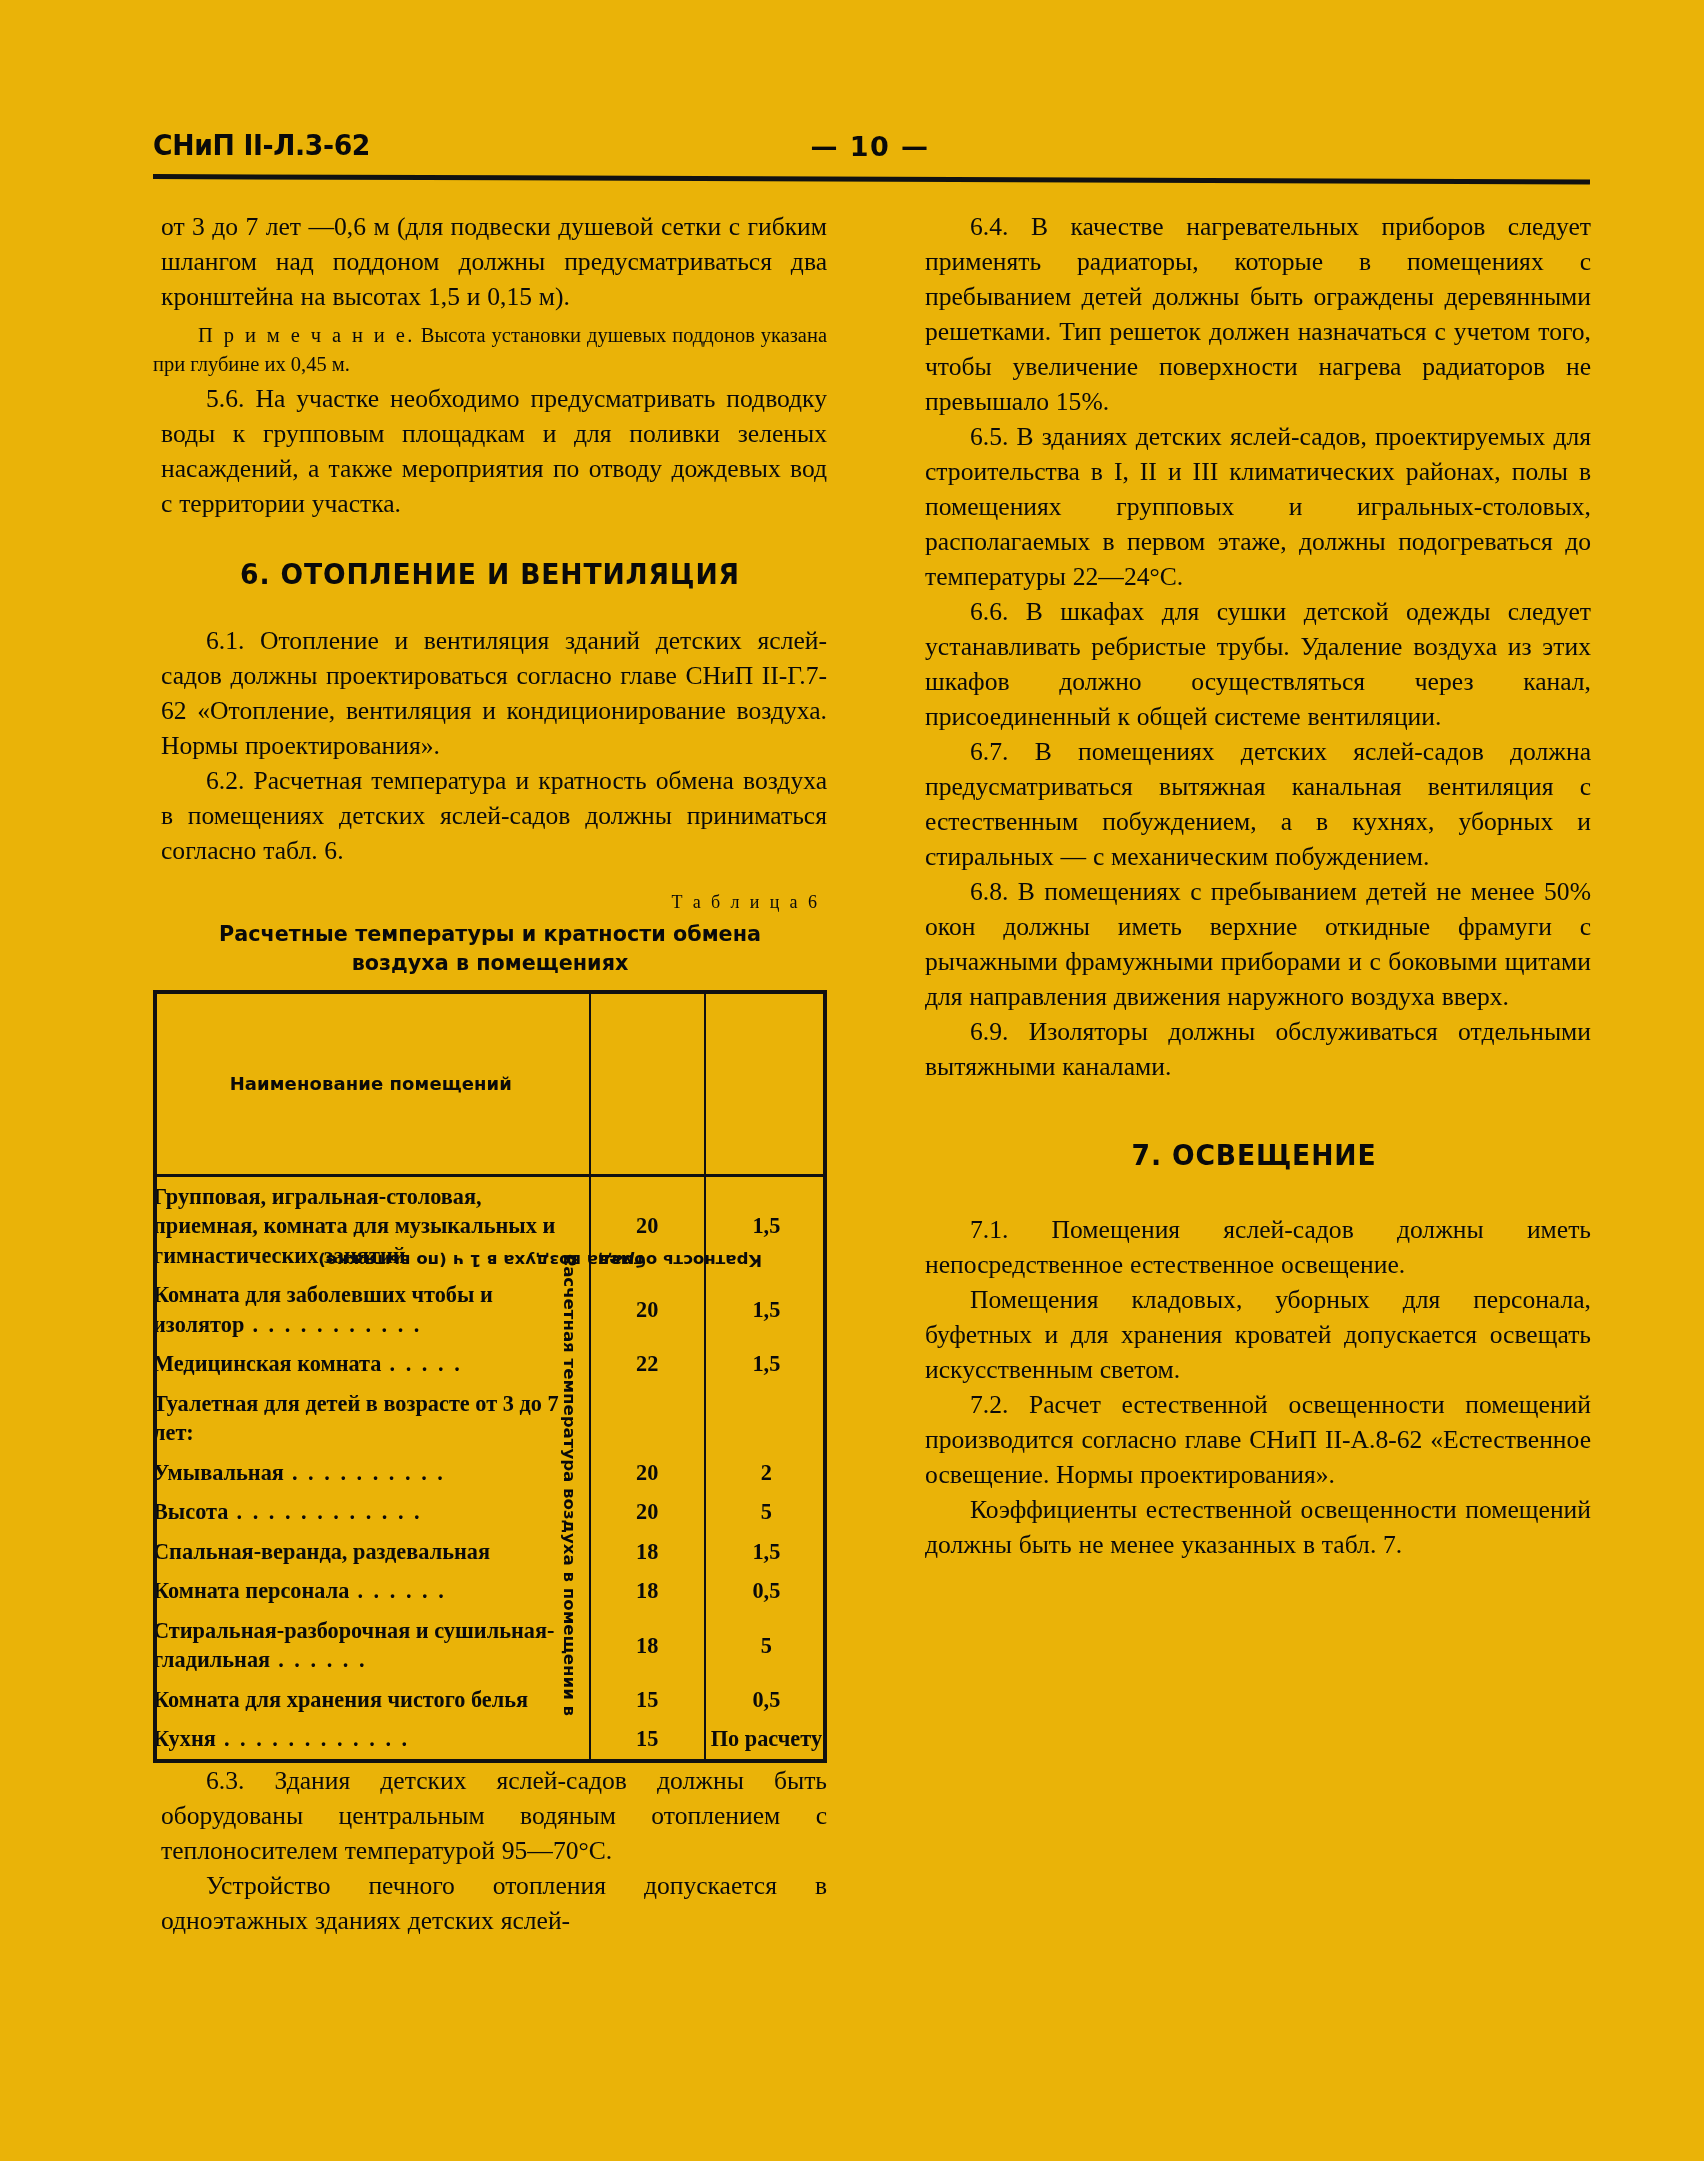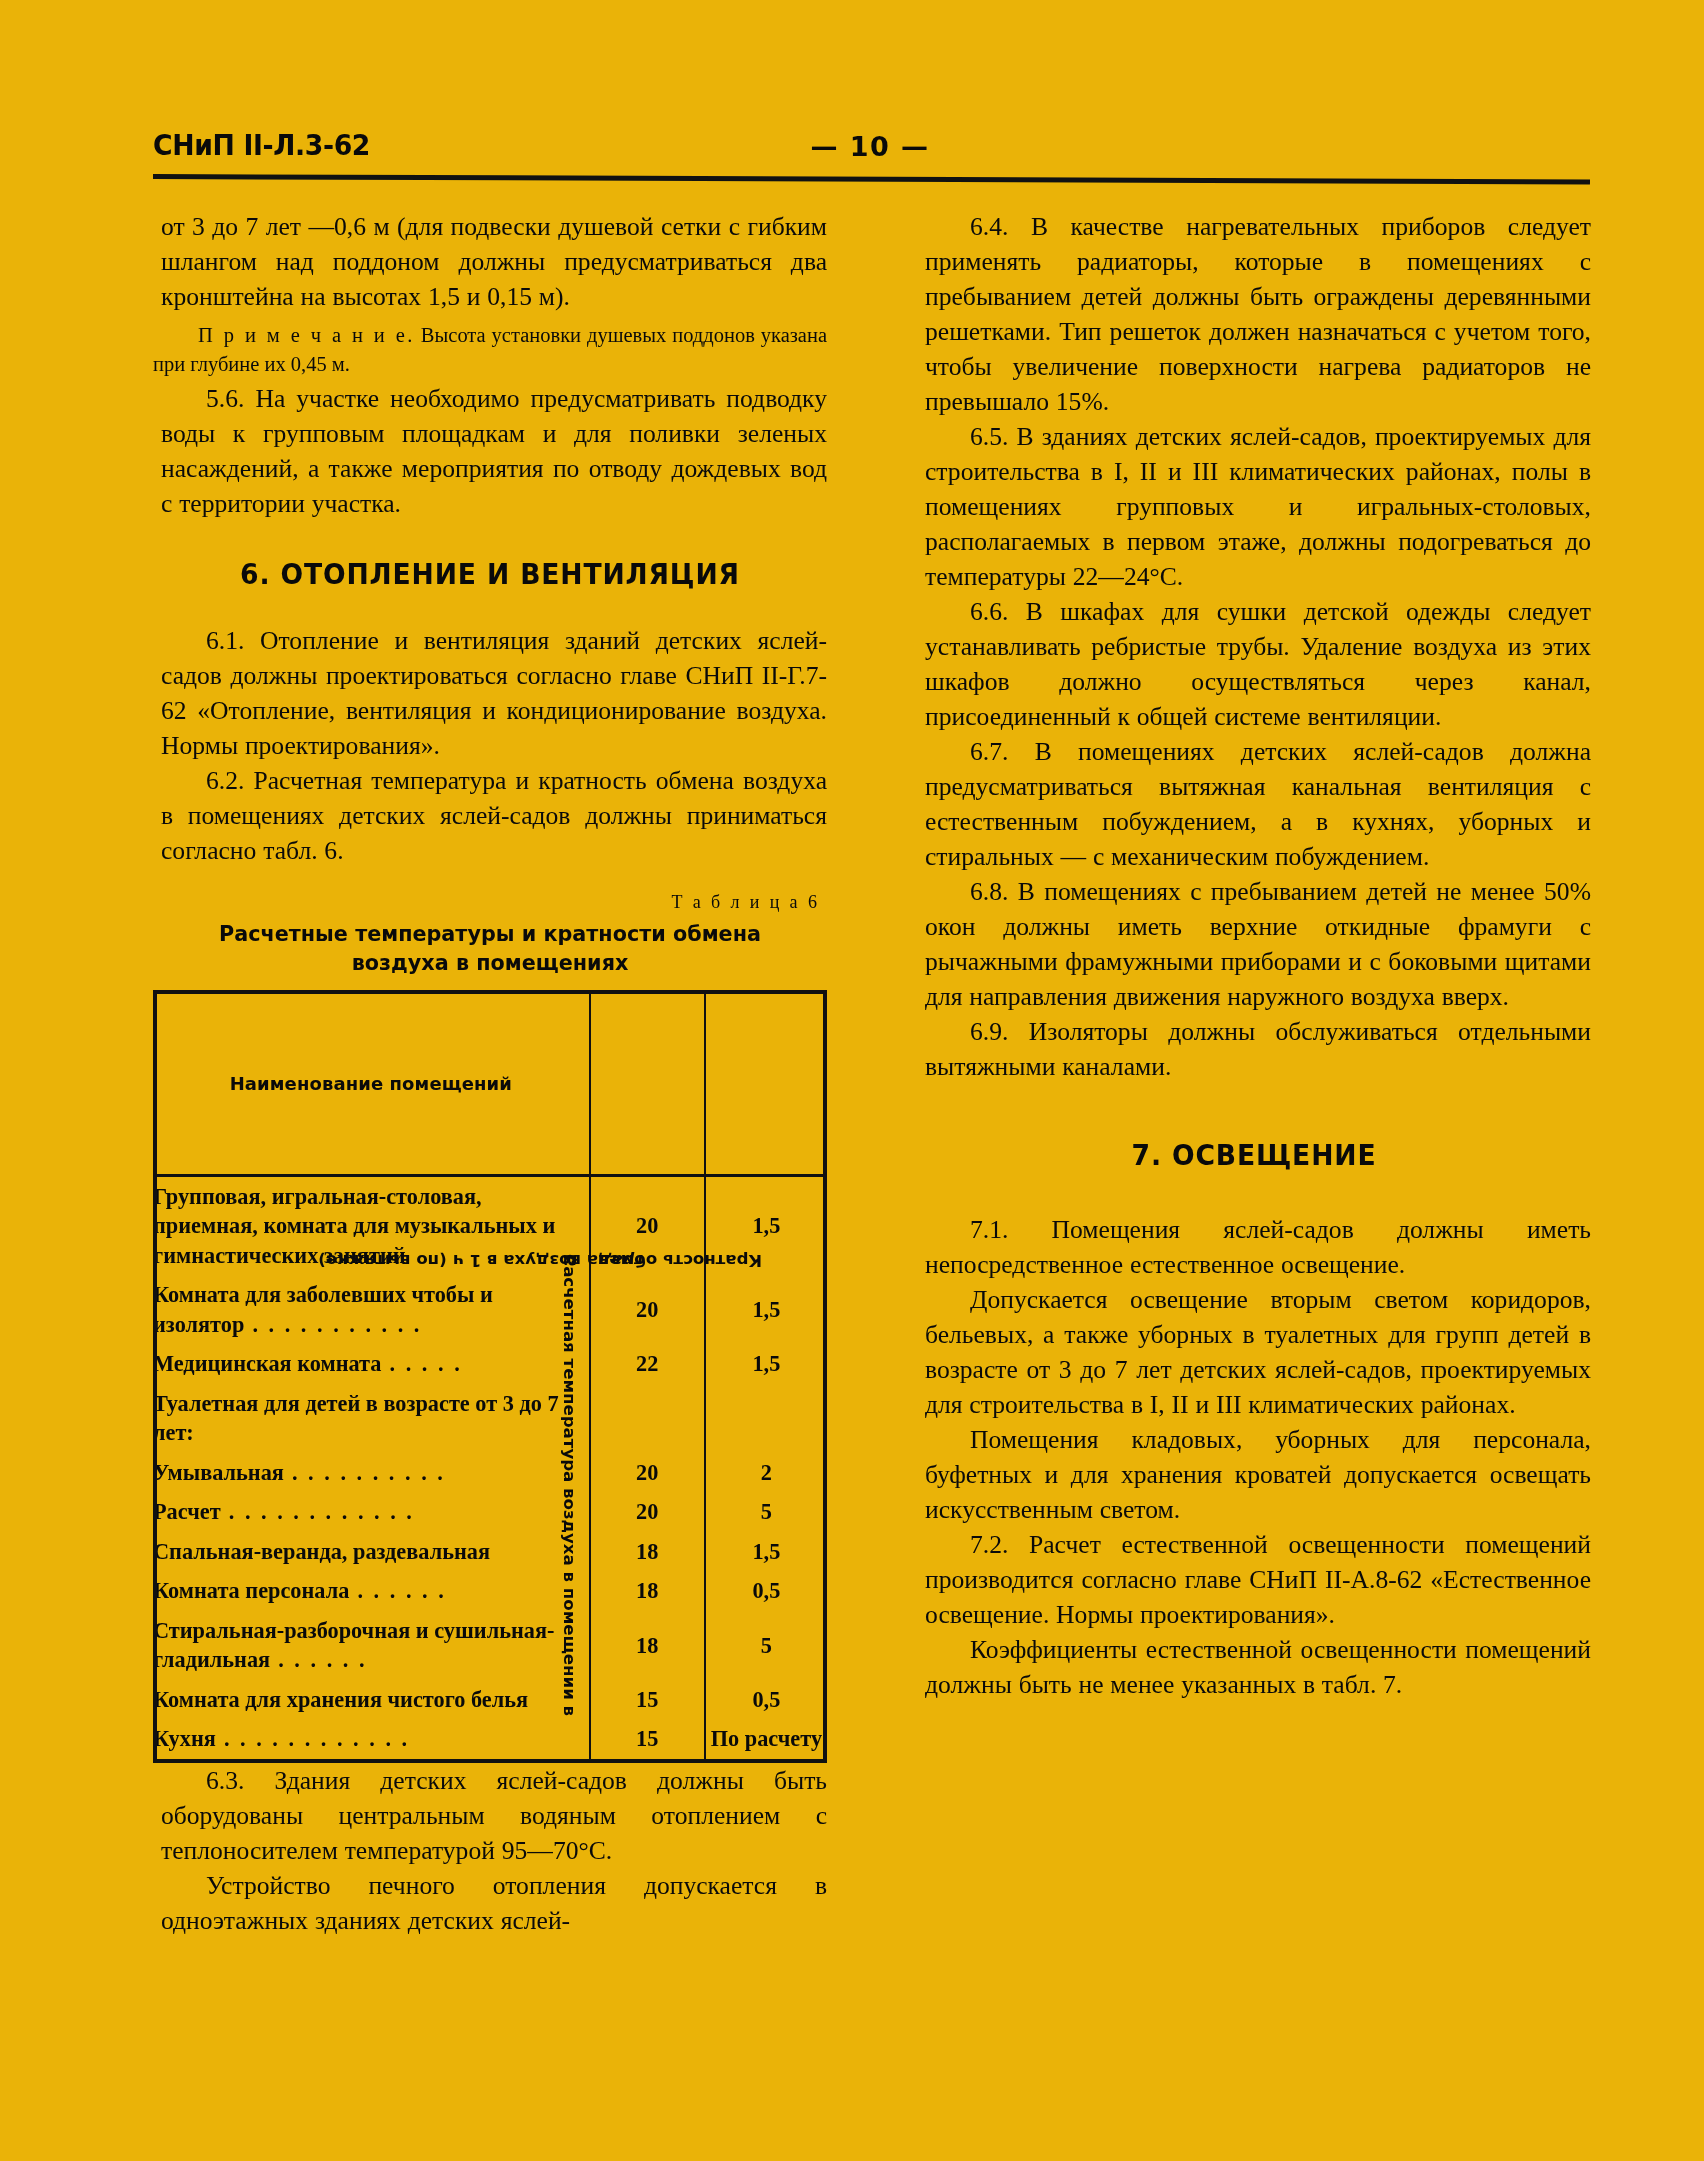--- a/index.html
+++ b/index.html
@@ -310,21 +310,21 @@
                 <td class="cell-name"><span>Туалетная для детей в возрасте от 3 до 7 лет:</span></td>
                 <td class="cell-num sep-l"></td>
                 <td class="cell-num sep-l"></td>
               </tr>
               <tr>
                 <td class="cell-name subitem"><span>Умывальная</span><span class="dots"> . . . . . . . . . .</span></td>
                 <td class="cell-num sep-l">20</td>
                 <td class="cell-num sep-l">2</td>
               </tr>
               <tr>
-                <td class="cell-name subitem"><span>Расчет</span><span class="dots"> . . . . . . . . . . . .</span></td>
+                <td class="cell-name subitem"><span>Высота</span><span class="dots"> . . . . . . . . . . . .</span></td>
                 <td class="cell-num sep-l">20</td>
                 <td class="cell-num sep-l">5</td>
               </tr>
               <tr>
                 <td class="cell-name"><span>Спальная-веранда, раздевальная</span></td>
                 <td class="cell-num sep-l">18</td>
                 <td class="cell-num sep-l">1,5</td>
               </tr>
               <tr>
                 <td class="cell-name"><span>Комната персонала</span><span class="dots"> . . . . . .</span></td>
@@ -358,21 +358,20 @@
       <p class="body">6.4. В качестве нагревательных приборов следует применять радиаторы, которые в помещениях с пребыванием детей должны быть ограждены деревянными решетками. Тип решеток должен назначаться с учетом того, чтобы увеличение поверхности нагрева радиаторов не превышало 15%.</p>
       <p class="body">6.5. В зданиях детских яслей-садов, проектируемых для строительства в I, II и III климатических районах, полы в помещениях групповых и игральных-столовых, располагаемых в первом этаже, должны подогреваться до температуры 22—24°С.</p>
       <p class="body">6.6. В шкафах для сушки детской одежды следует устанавливать ребристые трубы. Удаление воздуха из этих шкафов должно осуществляться через канал, присоединенный к общей системе вентиляции.</p>
       <p class="body">6.7. В помещениях детских яслей-садов должна предусматриваться вытяжная канальная вентиляция с естественным побуждением, а в кухнях, уборных и стиральных — с механическим побуждением.</p>
       <p class="body">6.8. В помещениях с пребыванием детей не менее 50% окон должны иметь верхние откидные фрамуги с рычажными фрамужными приборами и с боковыми щитами для направления движения наружного воздуха вверх.</p>
       <p class="body">6.9. Изоляторы должны обслуживаться отдельными вытяжными каналами.</p>
 
       <h2 class="section sec7">7. ОСВЕЩЕНИЕ</h2>
 
       <p class="body">7.1. Помещения яслей-садов должны иметь непосредственное естественное освещение.</p>
-      <p class="body">Допускается освещение вторым светом коридоров, бельевых, а также уборных в туалетных для групп детей в возрасте от 3 до 7 лет детских яслей-садов, проектируемых для строительства в I, II и III климатических районах.</p>
       <p class="body">Помещения кладовых, уборных для персонала, буфетных и для хранения кроватей допускается освещать искусственным светом.</p>
       <p class="body">7.2. Расчет естественной освещенности помещений производится согласно главе СНиП II-А.8-62 «Естественное освещение. Нормы проектирования».</p>
       <p class="body">Коэффициенты естественной освещенности помещений должны быть не менее указанных в табл. 7.</p>
     </div>
 
   </div>
 </div>
 
 
 </body></html>

